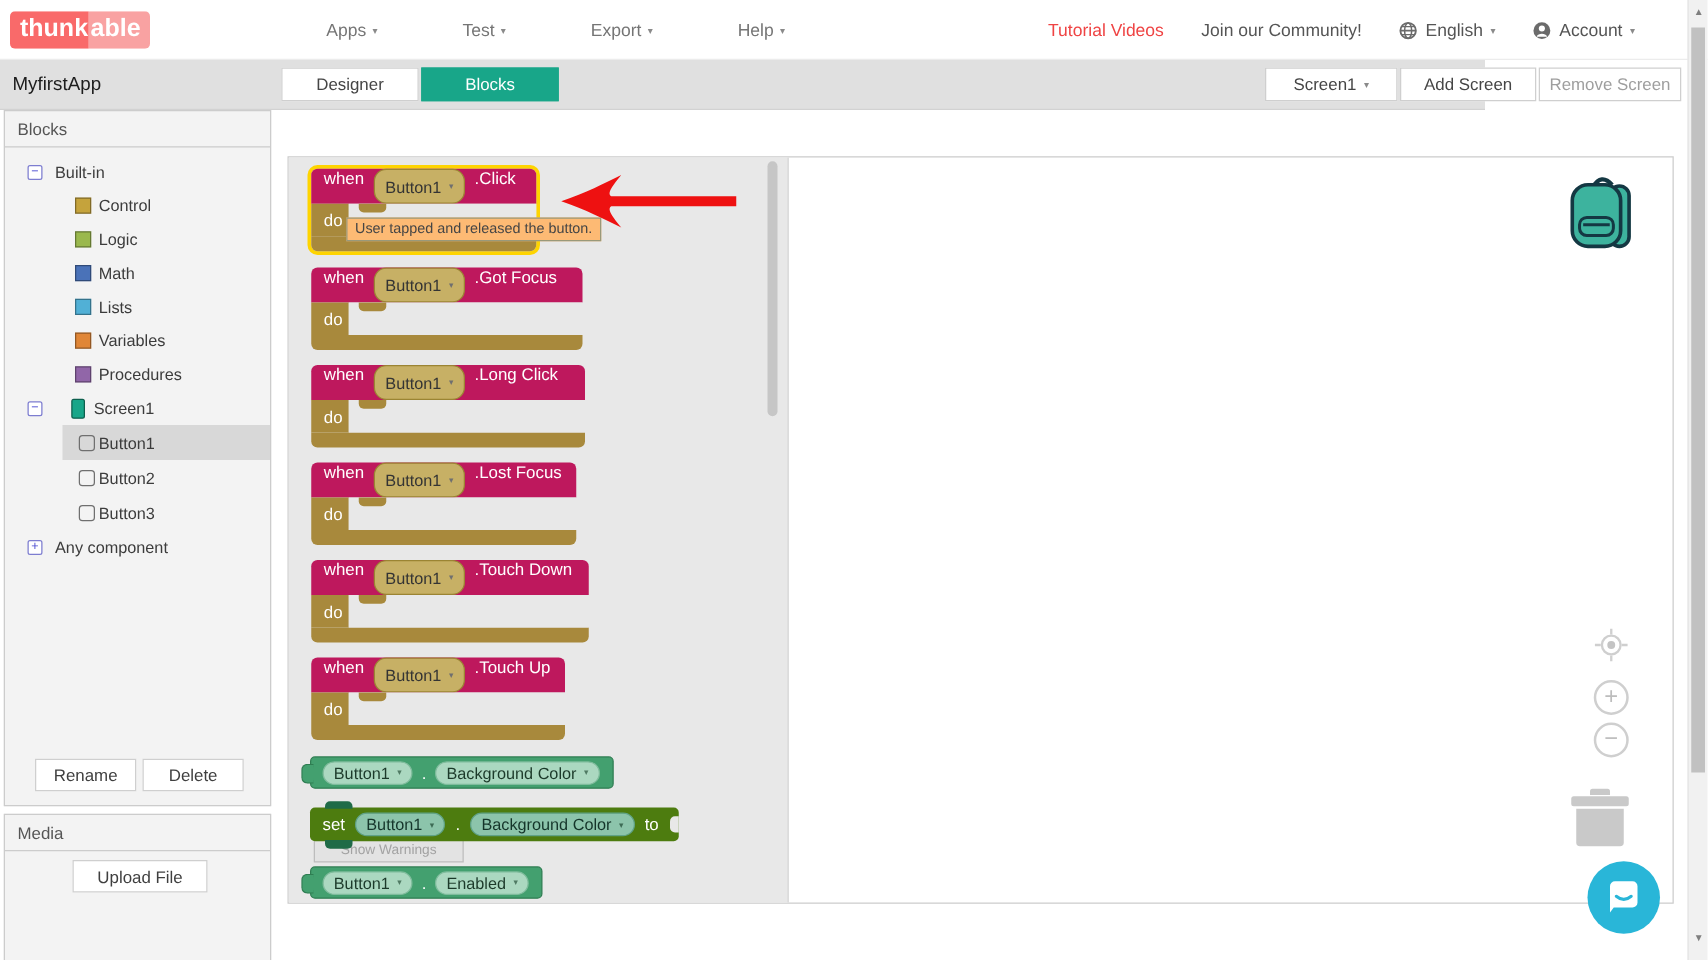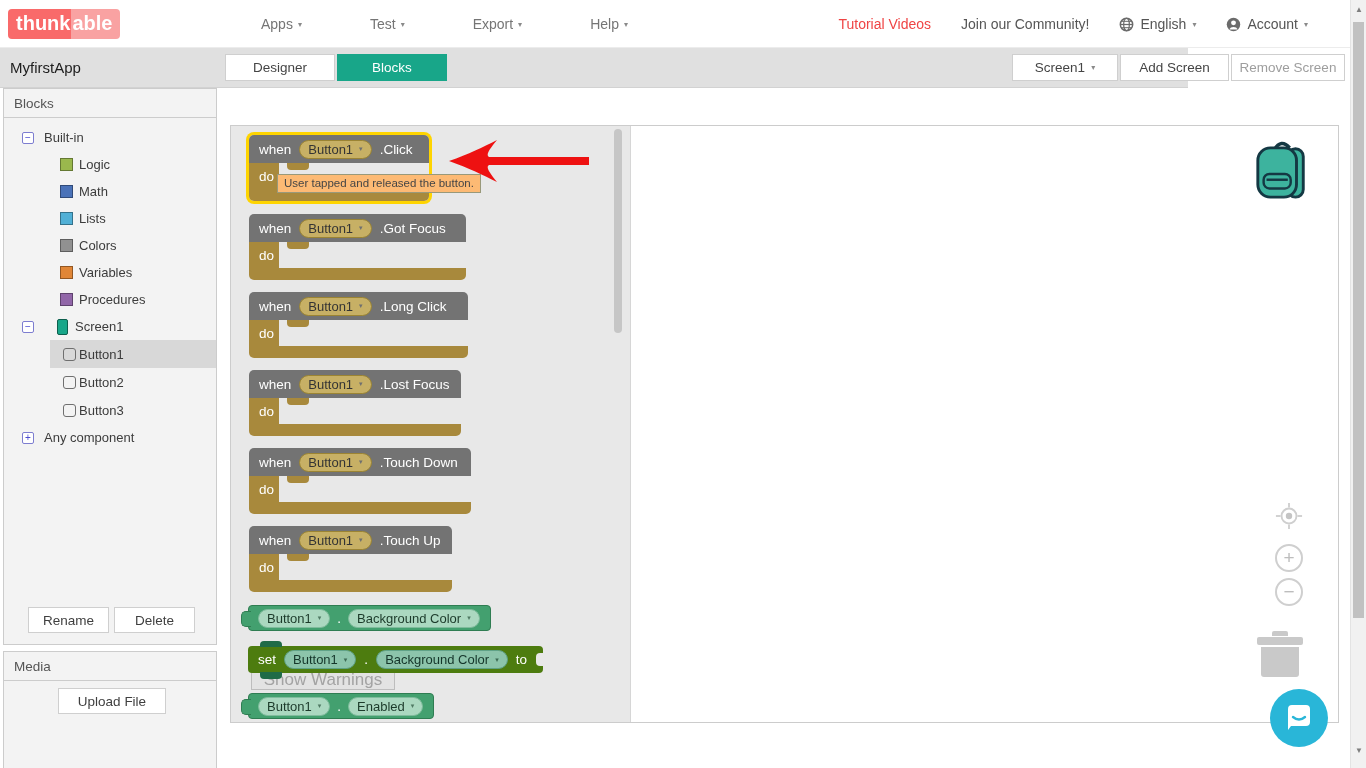--- a/index.html
+++ b/index.html
@@ -47,42 +47,42 @@
   #btn-delete { left:110px; width:81px; }
   #btn-upload { position:absolute; left:54px; top:36px; width:108px; height:26px; background:#fff; border:1px solid #cfcfcf; font-size:13.5px; color:#3f3f3f; display:flex; align-items:center; justify-content:center; cursor:pointer; }
 
   
   #workarea { position:absolute; left:230px; top:125px; width:1109px; height:598px; background:#fff; border:1px solid #ccc; }
   #flyout { position:absolute; left:0; top:0; width:400px; height:596px; background:#e8e8e8; border-right:1px solid #d6d6d6; }
   #flyout-scrollthumb { position:absolute; left:383px; top:3px; width:8px; height:204px; background:#c6c6c6; border-radius:4px; }
 
   
   .eb { position:absolute; left:18px; height:66px; color:#fff; font-size:13.5px; }
-  .eb-top { height:28px; background:#737373; border-radius:5px 5px 0 0; display:flex; align-items:center; padding:0 10px; gap:8px; }
+  .eb-top { height:28px; background:#be185d; border-radius:5px 5px 0 0; display:flex; padding:0 10px; gap:8px; }
   .eb-mid { height:26px; display:flex; }
   .eb-do { width:30px; background:#a8893c; padding-left:10px; display:flex; align-items:center; }
   .eb-slot { flex:1; background:#e8e8e8; position:relative; }
   .eb-notch { position:absolute; left:8px; top:0; width:22px; height:7px; background:#a8893c; border-radius:0 0 4px 4px; }
   .eb-lip { height:12px; background:#a8893c; border-radius:0 0 5px 5px; }
   .pill { background:#c7b065; border:1px solid #9b8433; border-radius:10px; padding:1px 8px; color:#343434; font-size:13px; display:flex; align-items:center; gap:6px; cursor:pointer; }
   .pill .caret { color:#6f6f6f; font-size:7px; }
   .eb.highlight { box-shadow:0 0 0 3px #fed400; border-radius:5px; }
 
   
   .getter { position:absolute; left:17px; height:26px; background:#43a06f; border:1px solid #2f7d52; border-radius:4px; display:flex; align-items:center; gap:7px; padding:0 10px 0 9px; color:#fff; font-size:13.5px; }
   .getter::before { content:""; position:absolute; left:-8px; top:5px; width:9px; height:14px; background:#43a06f; border:1px solid #2f7d52; border-right:none; border-radius:5px 0 0 5px; }
   .gpill { background:#abd8c0; border:1px solid #7fbc9c; border-radius:10px; padding:1px 8px; color:#1c3a2a; font-size:13px; display:flex; align-items:center; gap:6px; cursor:pointer; }
   .gpill .caret { color:#4f7a63; font-size:7px; }
   #setter-block { position:absolute; left:17px; top:520px; height:27px; background:#4d7c0f; border-radius:4px; display:flex; align-items:center; gap:8px; padding:0 16px 0 10px; color:#fff; font-size:13.5px; z-index:2; }
   #setter-block::before { content:""; position:absolute; left:12px; top:-5px; width:22px; height:6px; background:#1f6b47; border-radius:4px 4px 0 0; }
   #setter-block::after { content:""; position:absolute; left:12px; bottom:-6px; width:22px; height:7px; background:#1f6b47; border-radius:0 0 4px 4px; }
   .spill { background:#8cc4ab; border:1px solid #5fa287; border-radius:10px; padding:1px 8px; color:#15352a; font-size:13px; display:flex; align-items:center; gap:6px; cursor:pointer; }
   .spill .caret { color:#3d6b55; font-size:7px; }
   #setter-socket { position:absolute; right:0; top:7px; width:7px; height:13px; background:#e8e8e8; border-radius:4px 0 0 4px; }
-  #show-warnings { position:absolute; left:20px; top:543px; width:144px; height:21px; background:#e3e3e3; border:1px solid #bdbdbd; color:#a3a3a3; font-size:17px; display:flex; align-items:center; justify-content:center; z-index:1; cursor:pointer; }
+  #show-warnings { position:absolute; left:20px; top:543px; width:120px; height:21px; background:#e3e3e3; border:1px solid #bdbdbd; color:#a3a3a3; font-size:11px; display:flex; align-items:center; justify-content:center; z-index:1; cursor:pointer; }
 
   #tooltip { position:absolute; left:46px; top:48px; background:#fdba74; border:1px solid #99997a; color:#454545; font-size:11.5px; padding:2px 6px 3px 6px; z-index:5; white-space:nowrap; }
   #red-arrow { position:absolute; left:212px; top:12px; z-index:6; }
 
   
   #backpack { position:absolute; left:1022px; top:13px; }
   .zoomctl { position:absolute; left:1044px; width:28px; height:28px; border:2px solid #cfcfcf; border-radius:50%; color:#bdbdbd; display:flex; align-items:center; justify-content:center; font-size:19px; cursor:pointer; background:#fff; }
   #zoom-center { top:376px; border:none; }
   #zoom-in { top:418px; }
   #zoom-out { top:452px; }
@@ -164,34 +164,34 @@
 </div>
 
 <div class="panel" id="blocks-panel">
   <div class="panel-header">Blocks</div>
   <div class="tree">
     <div class="trow">
       <span class="expander">−</span>
       <span>Built-in</span>
     </div>
     <div class="trow">
+        <span class="catsq" style="background-color: rgb(197, 163, 60);"></span>
+        <span>Control</span>
+      </div>
+    <div class="trow">
         <span class="catsq" style="background-color: rgb(154, 184, 77);"></span>
         <span>Logic</span>
       </div>
     <div class="trow">
         <span class="catsq" style="background-color: rgb(74, 114, 184);"></span>
         <span>Math</span>
       </div>
     <div class="trow">
         <span class="catsq" style="background-color: rgb(81, 176, 214);"></span>
         <span>Lists</span>
-      </div>
-    <div class="trow">
-        <span class="catsq" style="background-color: rgb(145, 145, 145);"></span>
-        <span>Colors</span>
       </div>
     <div class="trow">
         <span class="catsq" style="background-color: rgb(224, 134, 55);"></span>
         <span>Variables</span>
       </div>
     <div class="trow">
         <span class="catsq" style="background-color: rgb(145, 102, 168);"></span>
         <span>Procedures</span>
       </div>
     <div class="trow">

